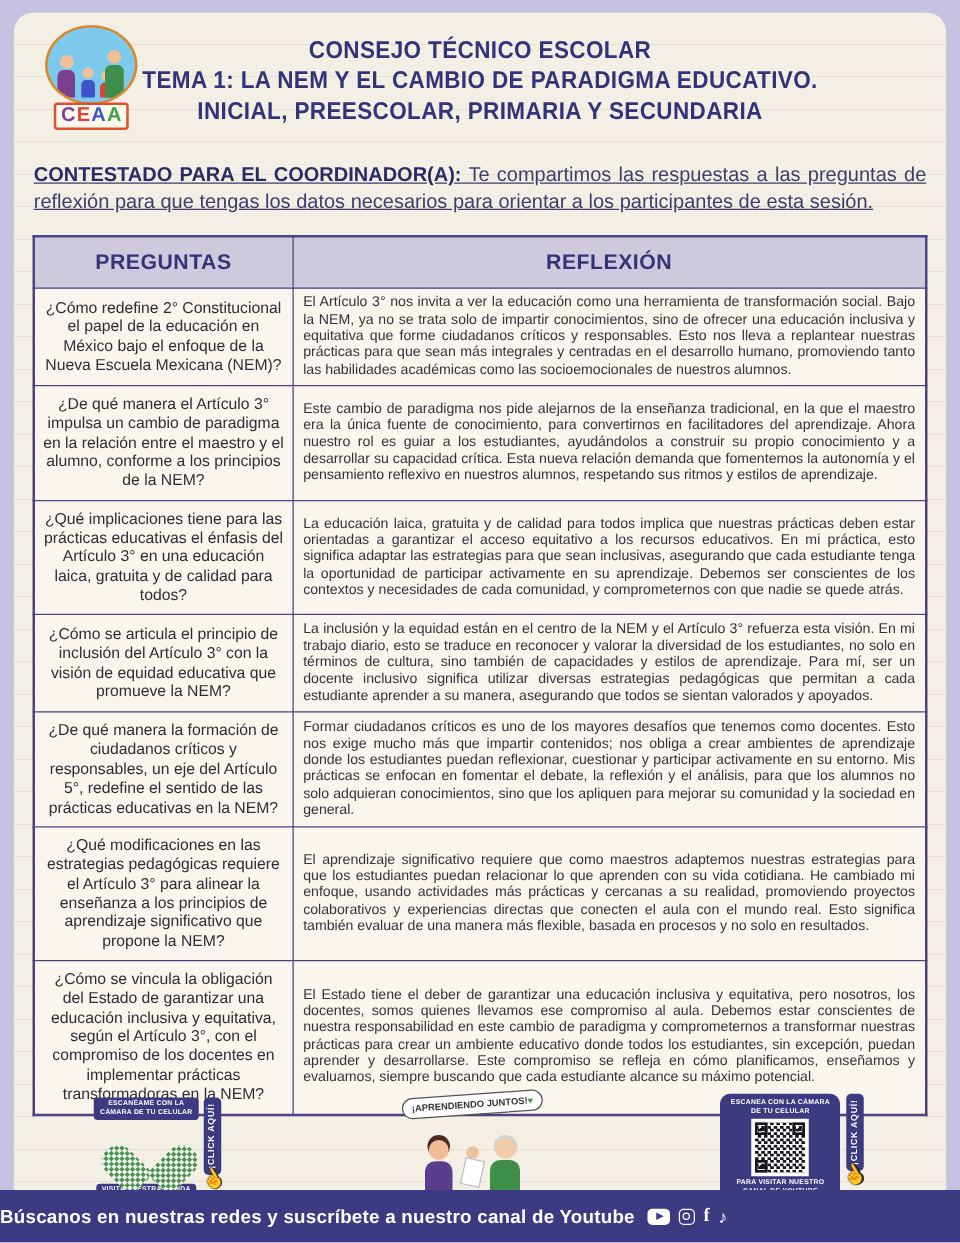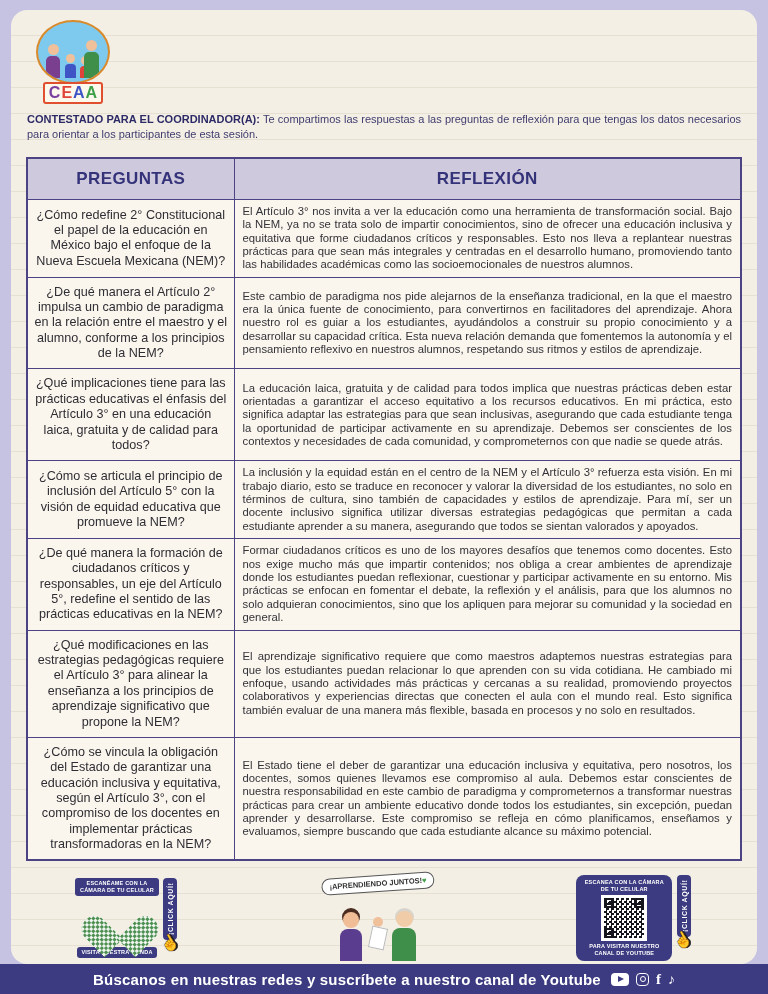--- a/index.html
+++ b/index.html
@@ -22,21 +22,21 @@
   .f-kid1 { left:27px; } .f-kid1 .head{width:9px;height:9px;} .f-kid1 .body { width:11px; height:14px; background:#3f55c5; border-radius:4px 4px 0 0;}
   .f-kid2 { left:42px; } .f-kid2 .head{width:9px;height:9px;} .f-kid2 .body { width:11px; height:12px; background:#e04438; border-radius:4px 4px 0 0;}
   .logo-banner { margin-top:-12px; position:relative; display:inline-flex; gap:1px;
                  background:#fdf8ec; border:2px solid #e0502e; border-radius:3px; padding:1px 4px; }
   .logo-banner span { font-size:16px; font-weight:bold; line-height:1; }
   .lc1{color:#7b3fa0;} .lc2{color:#e04438;} .lc3{color:#3f55c5;} .lc4{color:#3fa04a;}
   .titles div { font-size:18px; font-weight:bold; color:#34337a; letter-spacing:.3px;
                 line-height:1.35; transform:scaleY(1.08); }
 
   
-  .intro { margin:0 4px 2px; font-size:11px; line-height:1.32; color:#3f3c6e; text-align:justify; }
+  .intro { margin:18px 4px 2px; font-size:16px; line-height:1.32; color:#3f3c6e; text-align:justify;text-decoration:underline; }
   .intro b { color:#2c2a66; }
 
   
   table { width:calc(100% - 6px); margin:16px 3px 0; border-collapse:collapse; table-layout:fixed;
           border:2.5px solid #4c4384; background:#faf6ee;padding-left:15px; }
   col.c1 { width:29%; } col.c2 { width:71%; }
   th { border:1.6px solid #4c4384; background:#cfc9dd; color:#34337a; font-size:17px;
        font-weight:bold; padding:10px 4px; letter-spacing:.4px; }
   td { border:1.6px solid #4c4384; vertical-align:middle; color:#333238; }
   td.ques { font-size:12.6px; text-align:center; padding:7px 6px; line-height:1.22; color:#2e2d33; }
@@ -81,22 +81,22 @@
              flex-direction:column; align-items:center; gap:2px; }
   .qr-card .inv { color:#fff; font-size:5.5px; font-weight:bold; text-align:center; line-height:1.3; letter-spacing:.2px; }
   .qr-sq { width:46px; height:46px; background:#fff; padding:3px; position:relative; }
   .qr-fill { width:100%; height:100%;
              background:repeating-conic-gradient(#15151d 0% 25%, #fff 0% 50%) 0 0/5px 5px; }
   .finder { position:absolute; width:10px; height:10px; border:2px solid #15151d;
             background:#15151d content-box; padding:1.5px; background-clip:content-box; }
   .fd1 { top:3px; left:3px; } .fd2 { top:3px; right:3px; } .fd3 { bottom:3px; left:3px; }
 
   
-  .bar { position:absolute; left:0; right:0; bottom:0; height:30px; background:#3c3a80;
-         display:flex; align-items:center; justify-content:center; gap:10px; }
+  .bar { position:absolute; left:0; right:0; bottom:0; height:42px; background:#3c3a80;
+         display:flex; align-items:center; justify-content:flex-start; gap:10px; }
   .bar-text { color:#fff; font-size:15px; font-weight:bold; letter-spacing:.2px; }
   .soc { display:flex; gap:7px; align-items:center; }
   .ic { display:inline-flex; align-items:center; justify-content:center; }
   .ic-yt { width:18px; height:13px; background:#fff; border-radius:4px; position:relative; }
   .ic-yt::after { content:""; position:absolute; left:7px; top:3.5px; border-left:6px solid #3c3a80;
                   border-top:3px solid transparent; border-bottom:3px solid transparent; }
   .ic-ig { width:13px; height:13px; border:1.6px solid #fff; border-radius:4px; position:relative; }
   .ic-ig::after { content:""; position:absolute; left:2.6px; top:2.6px; width:4px; height:4px;
                   border:1.4px solid #fff; border-radius:50%; }
   .ic-fb { color:#fff; font-size:15px; font-weight:bold; font-family:"Liberation Serif", serif; }
@@ -127,20 +127,25 @@
             <div class="body"></div>
           </div>
       </div>
       <div class="logo-banner">
         <span class="lc1">C</span>
         <span class="lc2">E</span>
         <span class="lc3">A</span>
         <span class="lc4">A</span>
       </div>
     </div>
+    <div class="titles">
+      <div>CONSEJO TÉCNICO ESCOLAR</div>
+      <div>TEMA 1: LA NEM Y EL CAMBIO DE PARADIGMA EDUCATIVO.</div>
+      <div>INICIAL, PREESCOLAR, PRIMARIA Y SECUNDARIA</div>
+    </div>
   </div>
 
   <p class="intro"><b>CONTESTADO PARA EL COORDINADOR(A):</b> <span>Te compartimos las respuestas a las preguntas de reflexión para que tengas los datos necesarios para orientar a los participantes de esta sesión.</span></p>
 
   <table>
     <colgroup>
         <col class="c1">
         <col class="c2">
       </colgroup>
     <thead>
@@ -148,29 +153,29 @@
         <th>PREGUNTAS</th>
         <th>REFLEXIÓN</th>
       </tr>
     </thead>
     <tbody id="qa-body">
         <tr>
           <td class="ques">¿Cómo redefine 2° Constitucional el papel de la educación en México bajo el enfoque de la Nueva Escuela Mexicana (NEM)?</td>
           <td class="refl">El Artículo 3° nos invita a ver la educación como una herramienta de transformación social. Bajo la NEM, ya no se trata solo de impartir conocimientos, sino de ofrecer una educación inclusiva y equitativa que forme ciudadanos críticos y responsables. Esto nos lleva a replantear nuestras prácticas para que sean más integrales y centradas en el desarrollo humano, promoviendo tanto las habilidades académicas como las socioemocionales de nuestros alumnos.</td>
         </tr>
         <tr>
-          <td class="ques">¿De qué manera el Artículo 2° impulsa un cambio de paradigma en la relación entre el maestro y el alumno, conforme a los principios de la NEM?</td>
+          <td class="ques">¿De qué manera el Artículo 3° impulsa un cambio de paradigma en la relación entre el maestro y el alumno, conforme a los principios de la NEM?</td>
           <td class="refl">Este cambio de paradigma nos pide alejarnos de la enseñanza tradicional, en la que el maestro era la única fuente de conocimiento, para convertirnos en facilitadores del aprendizaje. Ahora nuestro rol es guiar a los estudiantes, ayudándolos a construir su propio conocimiento y a desarrollar su capacidad crítica. Esta nueva relación demanda que fomentemos la autonomía y el pensamiento reflexivo en nuestros alumnos, respetando sus ritmos y estilos de aprendizaje.</td>
         </tr>
         <tr>
           <td class="ques">¿Qué implicaciones tiene para las prácticas educativas el énfasis del Artículo 3° en una educación laica, gratuita y de calidad para todos?</td>
           <td class="refl">La educación laica, gratuita y de calidad para todos implica que nuestras prácticas deben estar orientadas a garantizar el acceso equitativo a los recursos educativos. En mi práctica, esto significa adaptar las estrategias para que sean inclusivas, asegurando que cada estudiante tenga la oportunidad de participar activamente en su aprendizaje. Debemos ser conscientes de los contextos y necesidades de cada comunidad, y comprometernos con que nadie se quede atrás.</td>
         </tr>
         <tr>
-          <td class="ques">¿Cómo se articula el principio de inclusión del Artículo 5° con la visión de equidad educativa que promueve la NEM?</td>
+          <td class="ques">¿Cómo se articula el principio de inclusión del Artículo 3° con la visión de equidad educativa que promueve la NEM?</td>
           <td class="refl">La inclusión y la equidad están en el centro de la NEM y el Artículo 3° refuerza esta visión. En mi trabajo diario, esto se traduce en reconocer y valorar la diversidad de los estudiantes, no solo en términos de cultura, sino también de capacidades y estilos de aprendizaje. Para mí, ser un docente inclusivo significa utilizar diversas estrategias pedagógicas que permitan a cada estudiante aprender a su manera, asegurando que todos se sientan valorados y apoyados.</td>
         </tr>
         <tr>
           <td class="ques">¿De qué manera la formación de ciudadanos críticos y responsables, un eje del Artículo 5°, redefine el sentido de las prácticas educativas en la NEM?</td>
           <td class="refl">Formar ciudadanos críticos es uno de los mayores desafíos que tenemos como docentes. Esto nos exige mucho más que impartir contenidos; nos obliga a crear ambientes de aprendizaje donde los estudiantes puedan reflexionar, cuestionar y participar activamente en su entorno. Mis prácticas se enfocan en fomentar el debate, la reflexión y el análisis, para que los alumnos no solo adquieran conocimientos, sino que los apliquen para mejorar su comunidad y la sociedad en general.</td>
         </tr>
         <tr>
           <td class="ques">¿Qué modificaciones en las estrategias pedagógicas requiere el Artículo 3° para alinear la enseñanza a los principios de aprendizaje significativo que propone la NEM?</td>
           <td class="refl">El aprendizaje significativo requiere que como maestros adaptemos nuestras estrategias para que los estudiantes puedan relacionar lo que aprenden con su vida cotidiana. He cambiado mi enfoque, usando actividades más prácticas y cercanas a su realidad, promoviendo proyectos colaborativos y experiencias directas que conecten el aula con el mundo real. Esto significa también evaluar de una manera más flexible, basada en procesos y no solo en resultados.</td>
         </tr>

